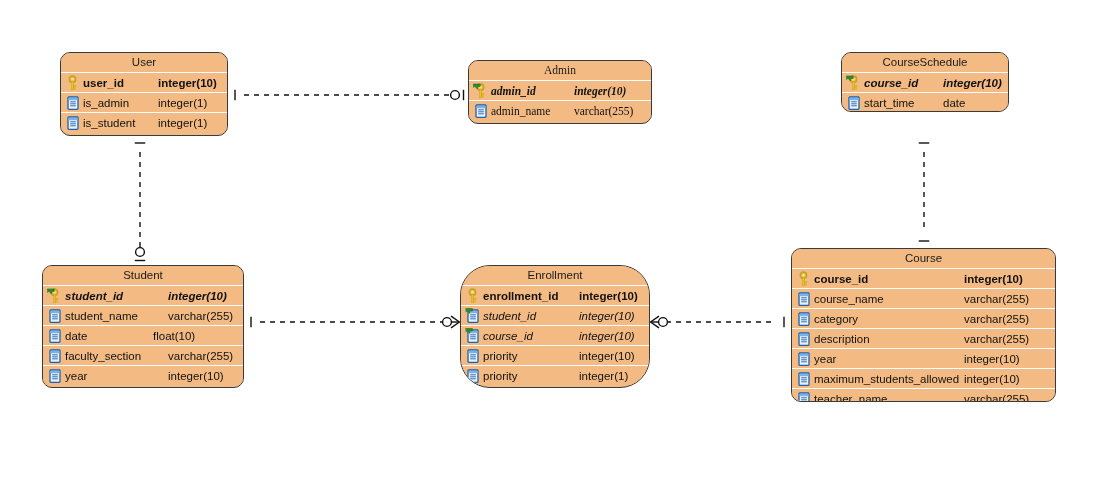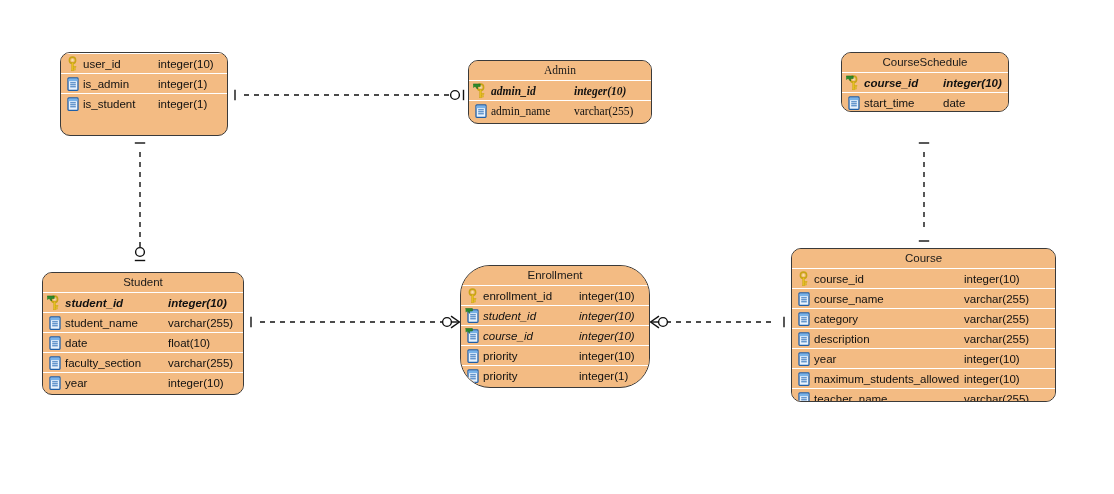--- a/index.html
+++ b/index.html
@@ -68,21 +68,21 @@
     flex: 0 0 auto;
   }
   .attr .attr-type {
     font-size: 11.5px;
     color: #111;
     position: absolute;
     white-space: nowrap;
   }
   .attr.pk .attr-name,
   .attr.pk .attr-type {
-    font-weight: normal;
+    font-weight: bold;
   }
   .attr.fk .attr-name,
   .attr.fk .attr-type {
     font-style: italic;
   }
   .attr.pkfk .attr-name,
   .attr.pkfk .attr-type {
     font-weight: bold;
     font-style: italic;
   }
@@ -131,20 +131,21 @@
         <line x1="666" y1="322" x2="775" y2="322" stroke="#111111" stroke-width="1.4" stroke-dasharray="5,5" stroke-linecap="butt"></line>
         <circle cx="663" cy="322" r="4.4" fill="#ffffff" stroke="#111111" stroke-width="1.4"></circle>
         <line x1="650.5" y1="322" x2="659" y2="316.2" stroke="#111111" stroke-width="1.4"></line>
         <line x1="650.5" y1="322" x2="659" y2="327.8" stroke="#111111" stroke-width="1.4"></line>
         <line x1="650.5" y1="322" x2="659" y2="322" stroke="#111111" stroke-width="1.4"></line>
         <line x1="784" y1="316.8" x2="784" y2="327.2" stroke="#111111" stroke-width="1.4"></line>
       </g>
     </svg>
   <div id="entities-root">
       <div class="entity" style="left: 60px; top: 52px; width: 168px; height: 84px;">
+        <div class="entity-title">User</div>
         <div class="attr-list">
           <div class="attr pk">
             <span class="icon-cell">
               <svg class="icn" width="18" height="16" viewBox="0 0 18 16">
                 <circle cx="8.5" cy="4.2" r="3.1" fill="none" stroke="#C8A415" stroke-width="1.6"></circle>
                 <circle cx="8.5" cy="4.2" r="1.1" fill="#F6E9A0"></circle>
                 <rect x="7.7" y="6.6" width="1.8" height="8.2" fill="#E8C020" stroke="#C8A415" stroke-width="0.5"></rect>
                 <rect x="9.4" y="10.2" width="2.6" height="1.5" fill="#E8C020" stroke="#C8A415" stroke-width="0.4"></rect>
                 <rect x="9.4" y="12.7" width="2.0" height="1.4" fill="#E8C020" stroke="#C8A415" stroke-width="0.4"></rect>
               </svg>
@@ -252,21 +253,21 @@
                 <rect x="5.2" y="6.3" width="5.6" height="1.0" fill="#2D6FB8"></rect>
                 <rect x="5.2" y="8.3" width="5.6" height="1.0" fill="#2D6FB8"></rect>
                 <rect x="5.2" y="10.3" width="5.6" height="1.0" fill="#2D6FB8"></rect>
               </svg>
             </span>
             <span class="attr-name">end_time</span>
             <span class="attr-type" style="left: 101px;">date</span>
           </div>
         </div>
       </div>
-      <div class="entity" style="left: 42px; top: 265px; width: 202px; height: 123px; margin-top: 7px;">
+      <div class="entity" style="left: 42px; top: 265px; width: 202px; height: 123px;">
         <div class="entity-title">Student</div>
         <div class="attr-list">
           <div class="attr pkfk">
             <span class="icon-cell">
               <svg class="icn" width="18" height="16" viewBox="0 0 18 16">
                 <circle cx="8.5" cy="4.2" r="3.1" fill="none" stroke="#C8A415" stroke-width="1.6"></circle>
                 <circle cx="8.5" cy="4.2" r="1.1" fill="#F6E9A0"></circle>
                 <rect x="7.7" y="6.6" width="1.8" height="8.2" fill="#E8C020" stroke="#C8A415" stroke-width="0.5"></rect>
                 <rect x="9.4" y="10.2" width="2.6" height="1.5" fill="#E8C020" stroke="#C8A415" stroke-width="0.4"></rect>
                 <rect x="9.4" y="12.7" width="2.0" height="1.4" fill="#E8C020" stroke="#C8A415" stroke-width="0.4"></rect>
@@ -294,21 +295,21 @@
             <span class="icon-cell">
               <svg class="icn" width="17" height="16" viewBox="0 0 17 16">
                 <rect x="3.0" y="2.0" width="10.0" height="12.4" rx="0.8" fill="#E9F2FC" stroke="#1F5FA8" stroke-width="1.3"></rect>
                 <rect x="3.6" y="2.6" width="8.8" height="2.6" fill="#78B2E8"></rect>
                 <rect x="5.2" y="6.3" width="5.6" height="1.0" fill="#2D6FB8"></rect>
                 <rect x="5.2" y="8.3" width="5.6" height="1.0" fill="#2D6FB8"></rect>
                 <rect x="5.2" y="10.3" width="5.6" height="1.0" fill="#2D6FB8"></rect>
               </svg>
             </span>
             <span class="attr-name">date</span>
-            <span class="attr-type" style="left: 125px;">float(10)</span>
+            <span class="attr-type" style="left: 110px;">float(10)</span>
           </div>
           <div class="attr ">
             <span class="icon-cell">
               <svg class="icn" width="17" height="16" viewBox="0 0 17 16">
                 <rect x="3.0" y="2.0" width="10.0" height="12.4" rx="0.8" fill="#E9F2FC" stroke="#1F5FA8" stroke-width="1.3"></rect>
                 <rect x="3.6" y="2.6" width="8.8" height="2.6" fill="#78B2E8"></rect>
                 <rect x="5.2" y="6.3" width="5.6" height="1.0" fill="#2D6FB8"></rect>
                 <rect x="5.2" y="8.3" width="5.6" height="1.0" fill="#2D6FB8"></rect>
                 <rect x="5.2" y="10.3" width="5.6" height="1.0" fill="#2D6FB8"></rect>
               </svg>

